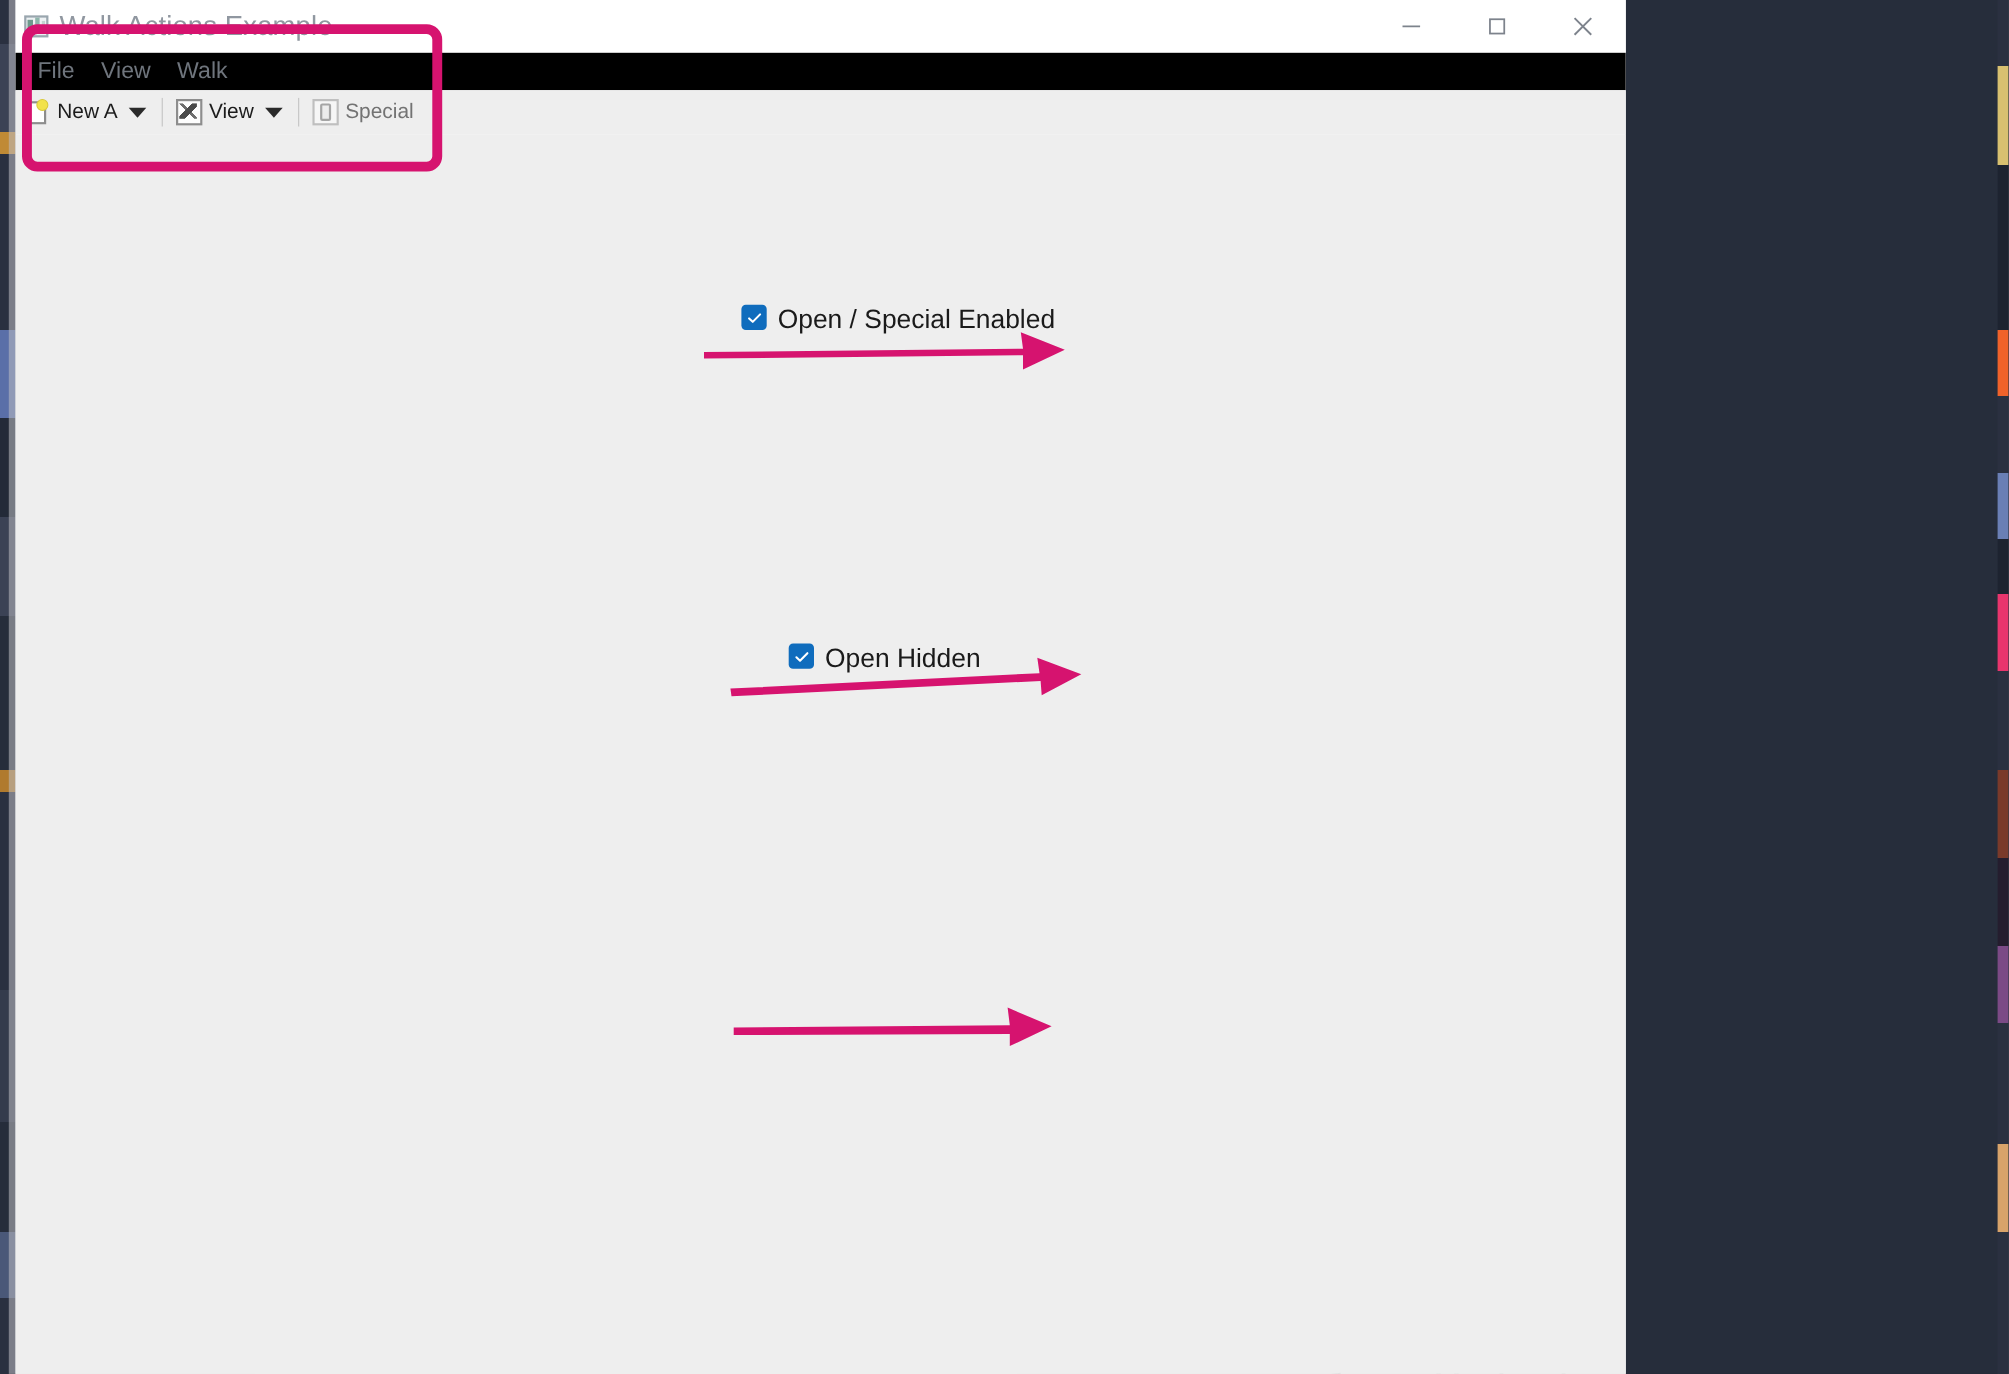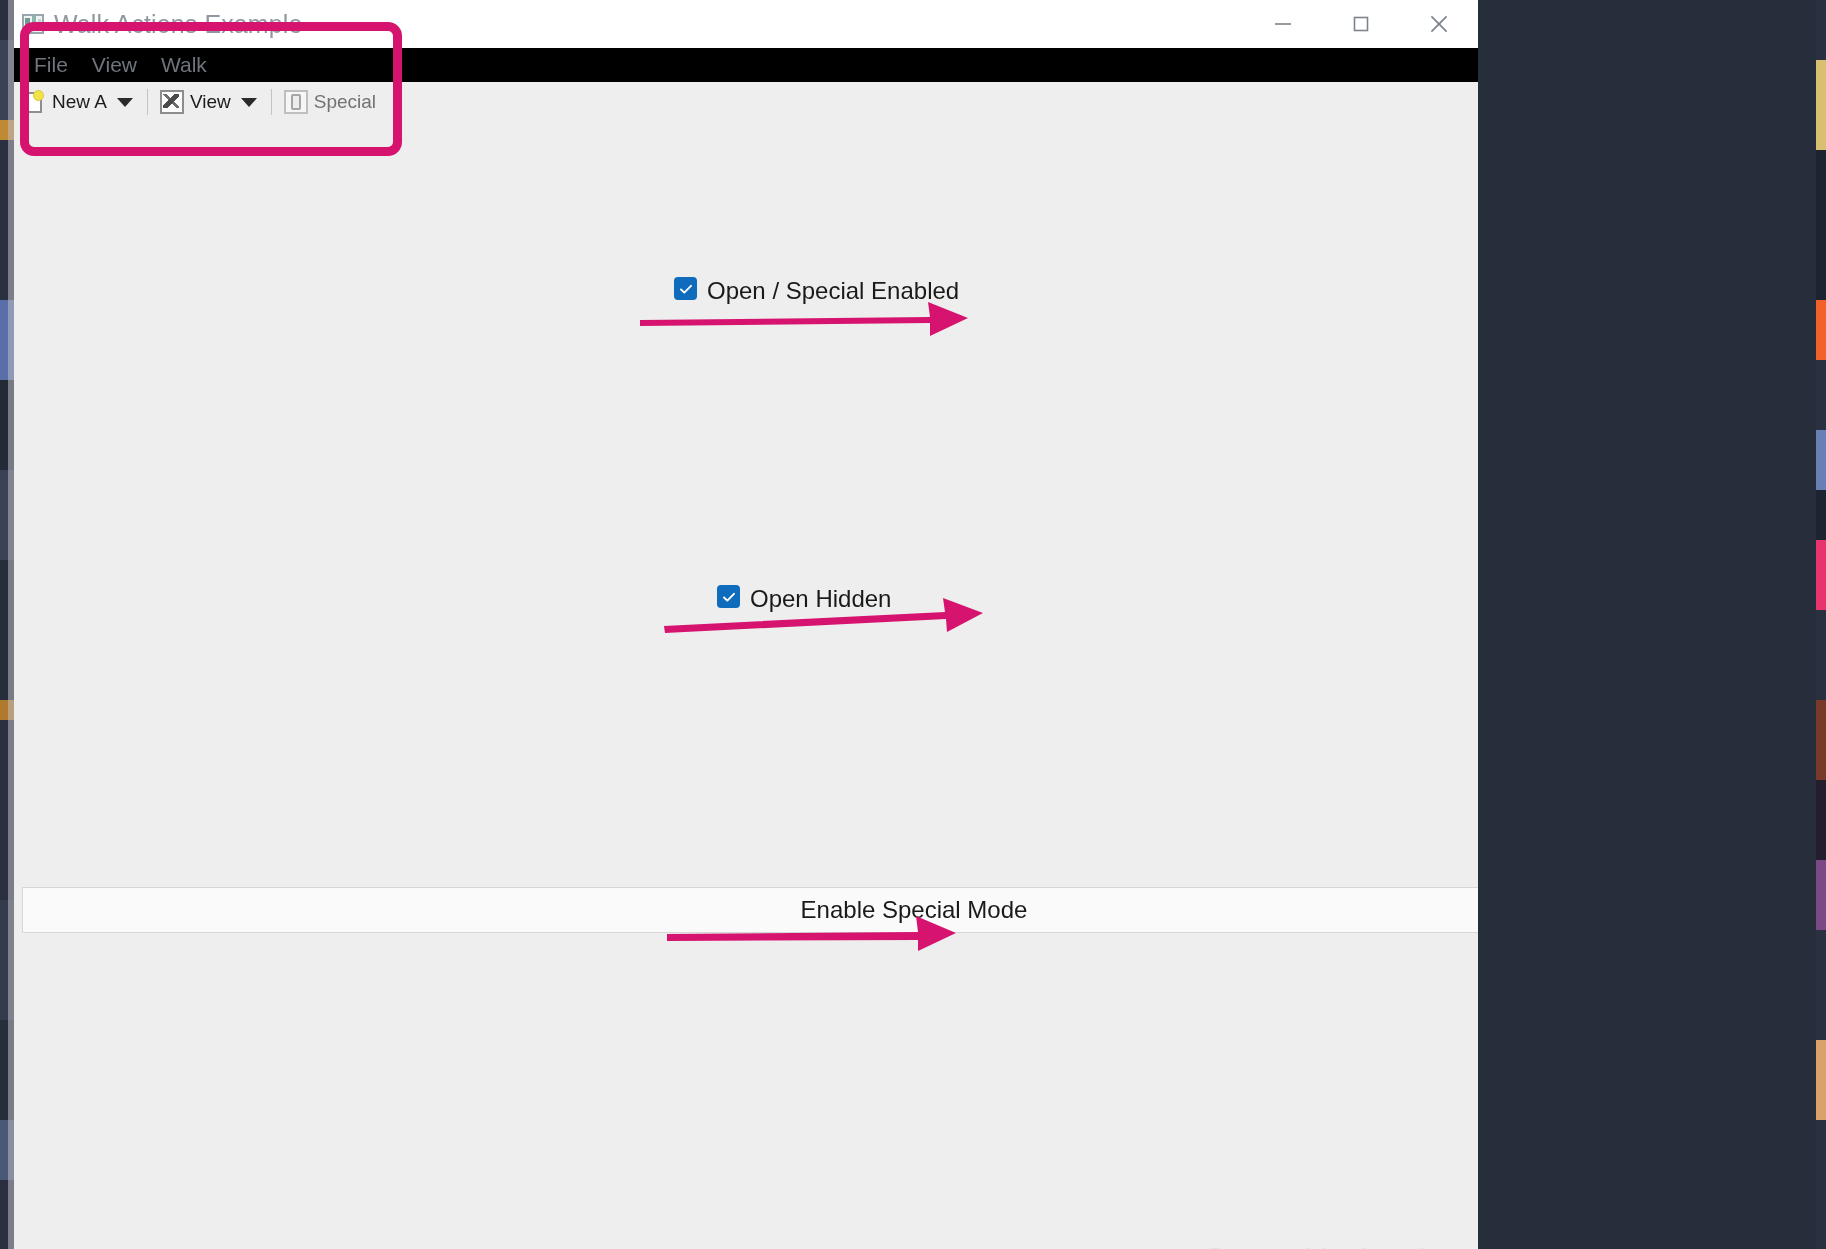--- a/index.html
+++ b/index.html
@@ -434,21 +434,20 @@
 
     <div class="check-row row2">
       <span class="checkbox">
         <svg width="16" height="16" viewBox="0 0 16 16">
             <polyline points="3,8.5 6.3,11.6 13,4.8" fill="none" stroke="#ffffff" stroke-width="1.9" stroke-linecap="round" stroke-linejoin="round"></polyline>
           </svg>
       </span>
       <span class="check-label">Open Hidden</span>
     </div>
 
-    <div class="bottom-button">Enable Special Mode</div>
 
     <div class="watermark">知乎 @苦幽独</div>
   </div>
 
   <div class="annot-layer">
     <div class="annot-box"></div>
 
     <svg class="annot-arrow" style="left:620px; top:292px;" width="340" height="50" viewBox="0 0 340 50">
       <path d="M6,28 L296,25 L294,10 L334,26 L296,44 L296,31 L6,34 Z" fill="#d6136f"></path>
     </svg>

